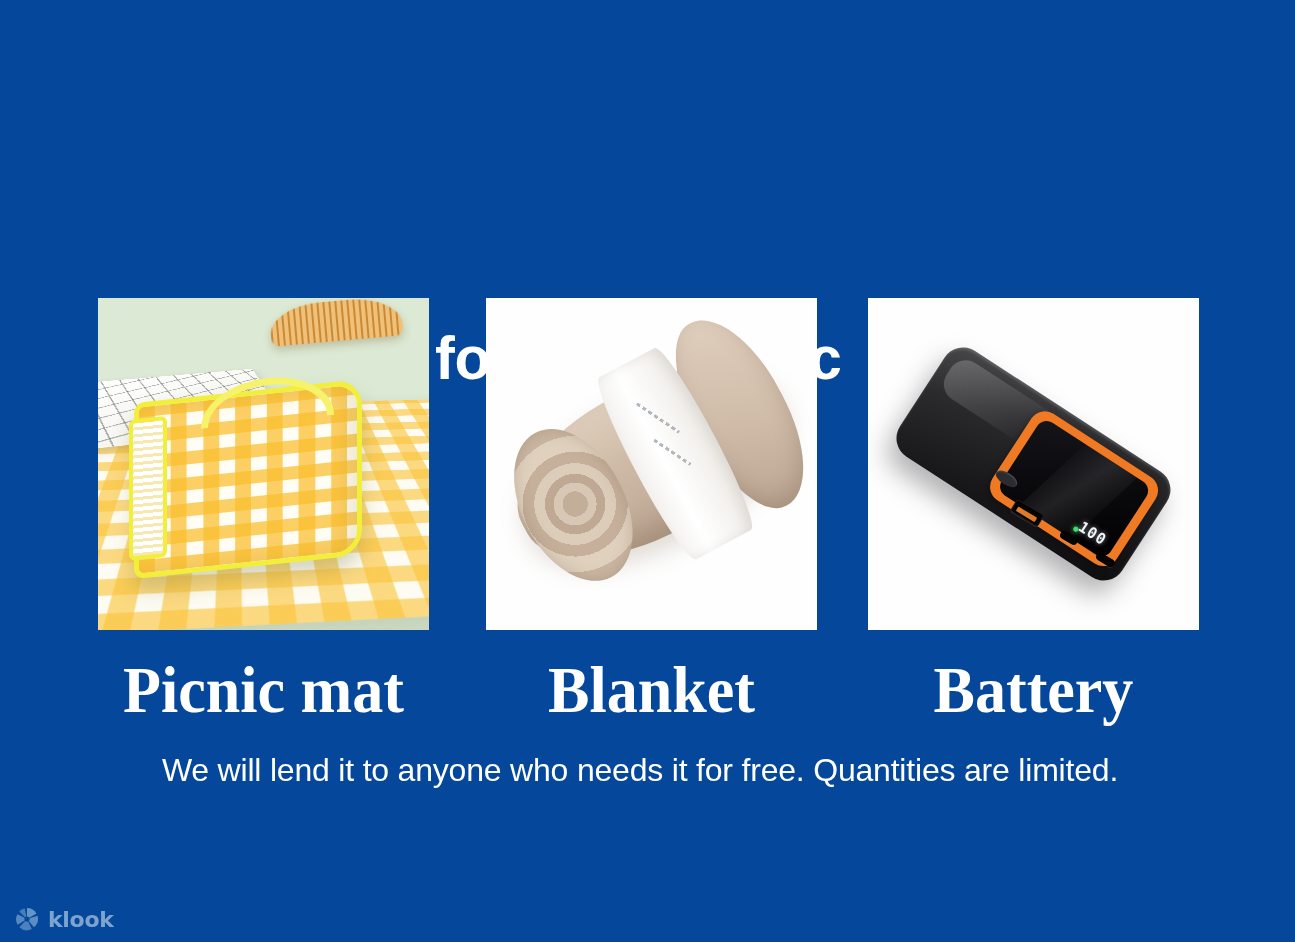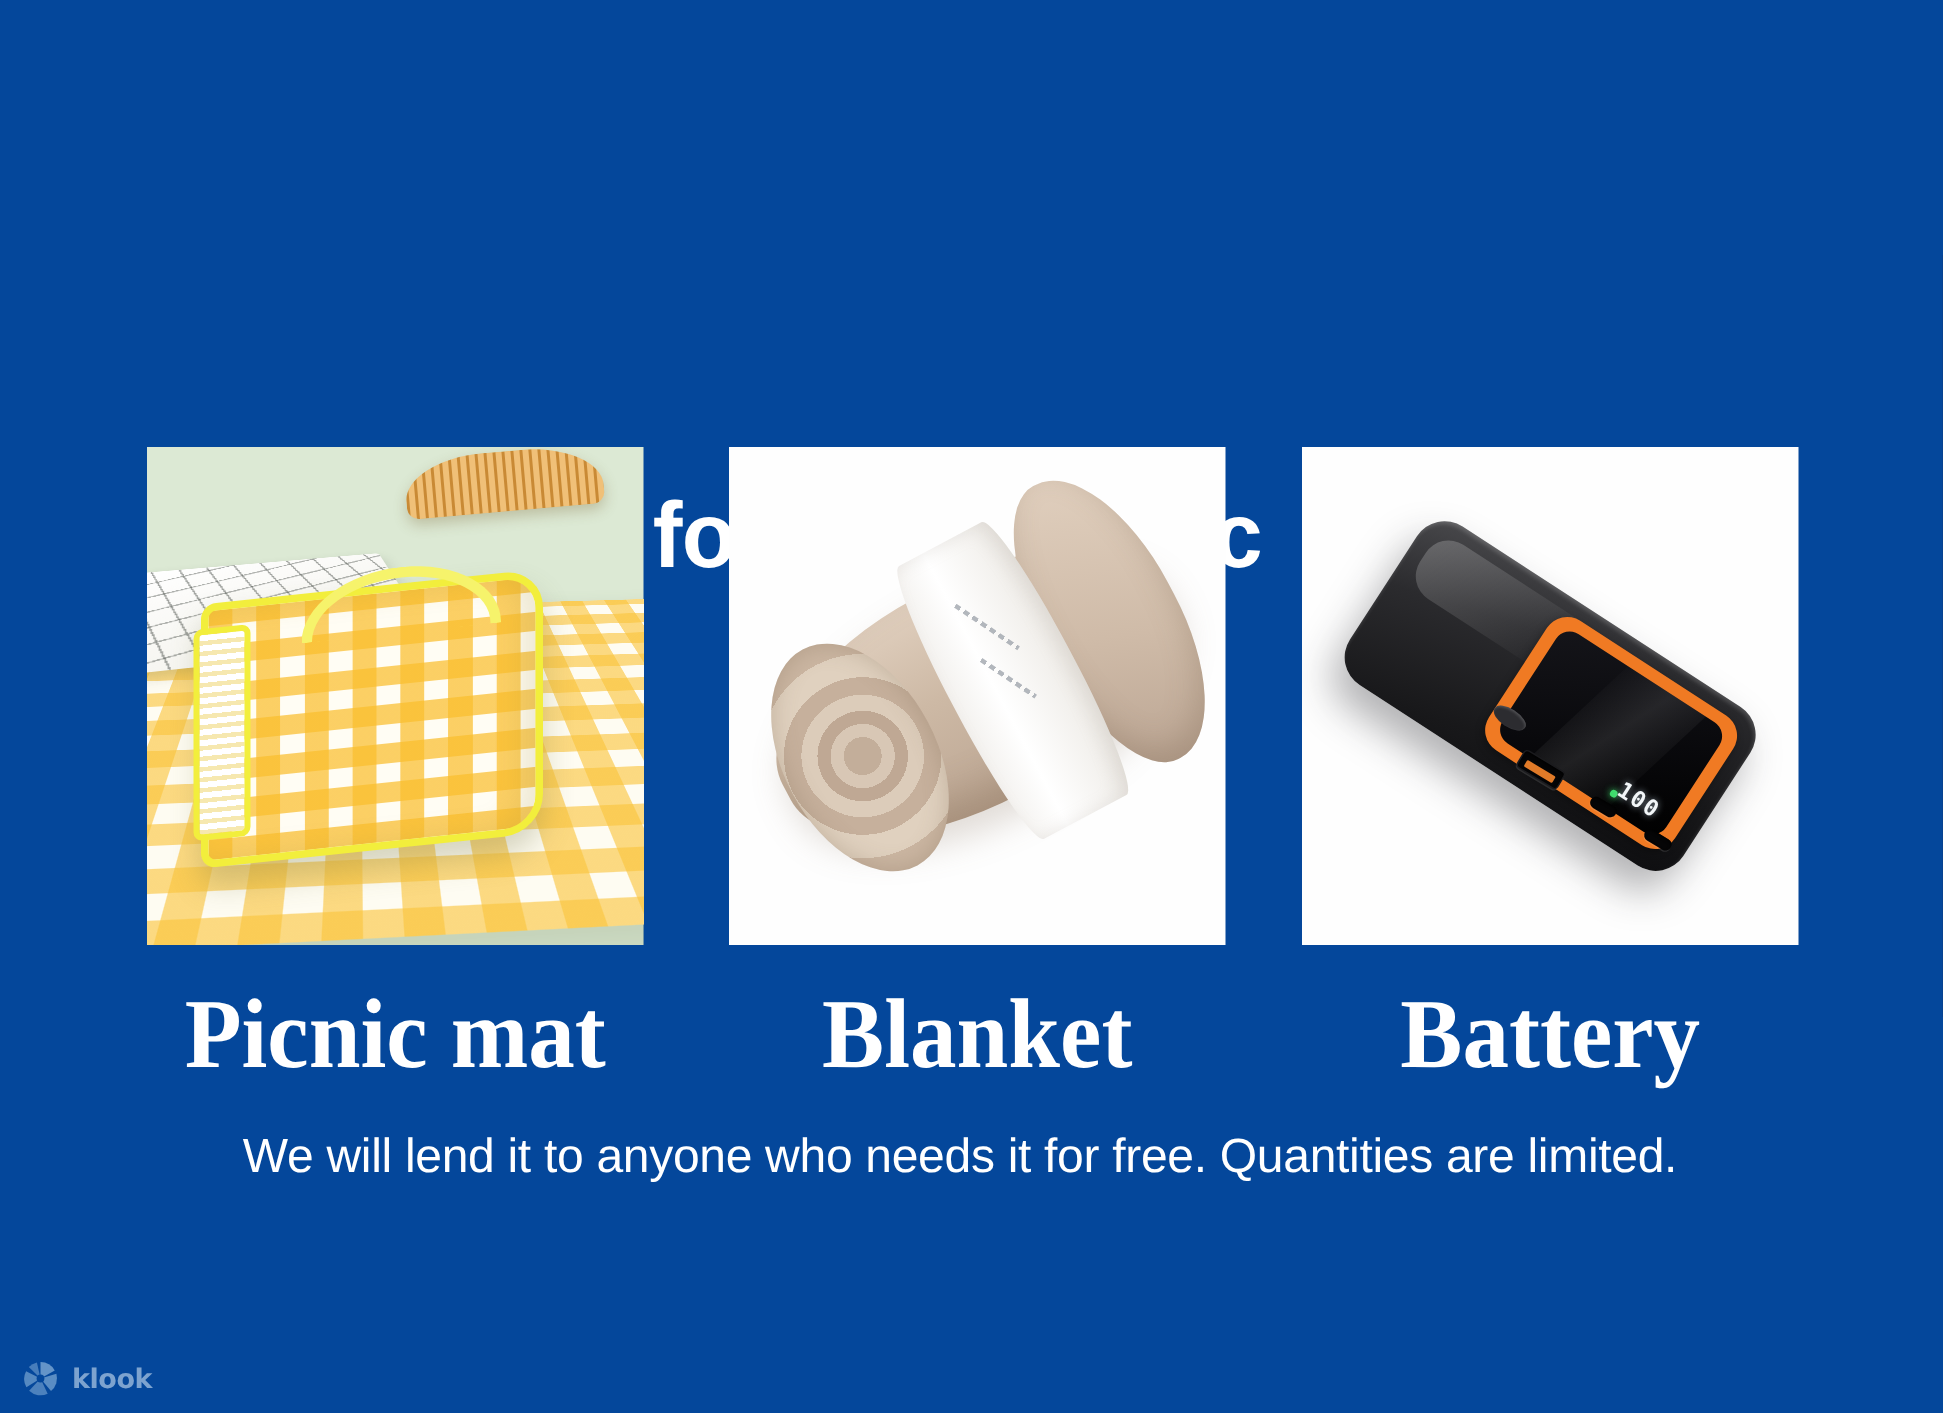--- a/index.html
+++ b/index.html
@@ -404,21 +404,21 @@
     position: absolute;
     left: 14px;
     bottom: 10px;
     display: flex;
     align-items: center;
     gap: 8px;
     opacity: .62;
   }
   #watermark-text {
     font-family: "DejaVu Sans", sans-serif;
-    font-size: 18px;
+    font-size: 22px;
     font-weight: bold;
     color: #C7DCF0;
     letter-spacing: -0.3px;
   }
 </style>
 </head>
 <body>
 
 <div id="poster">
 

